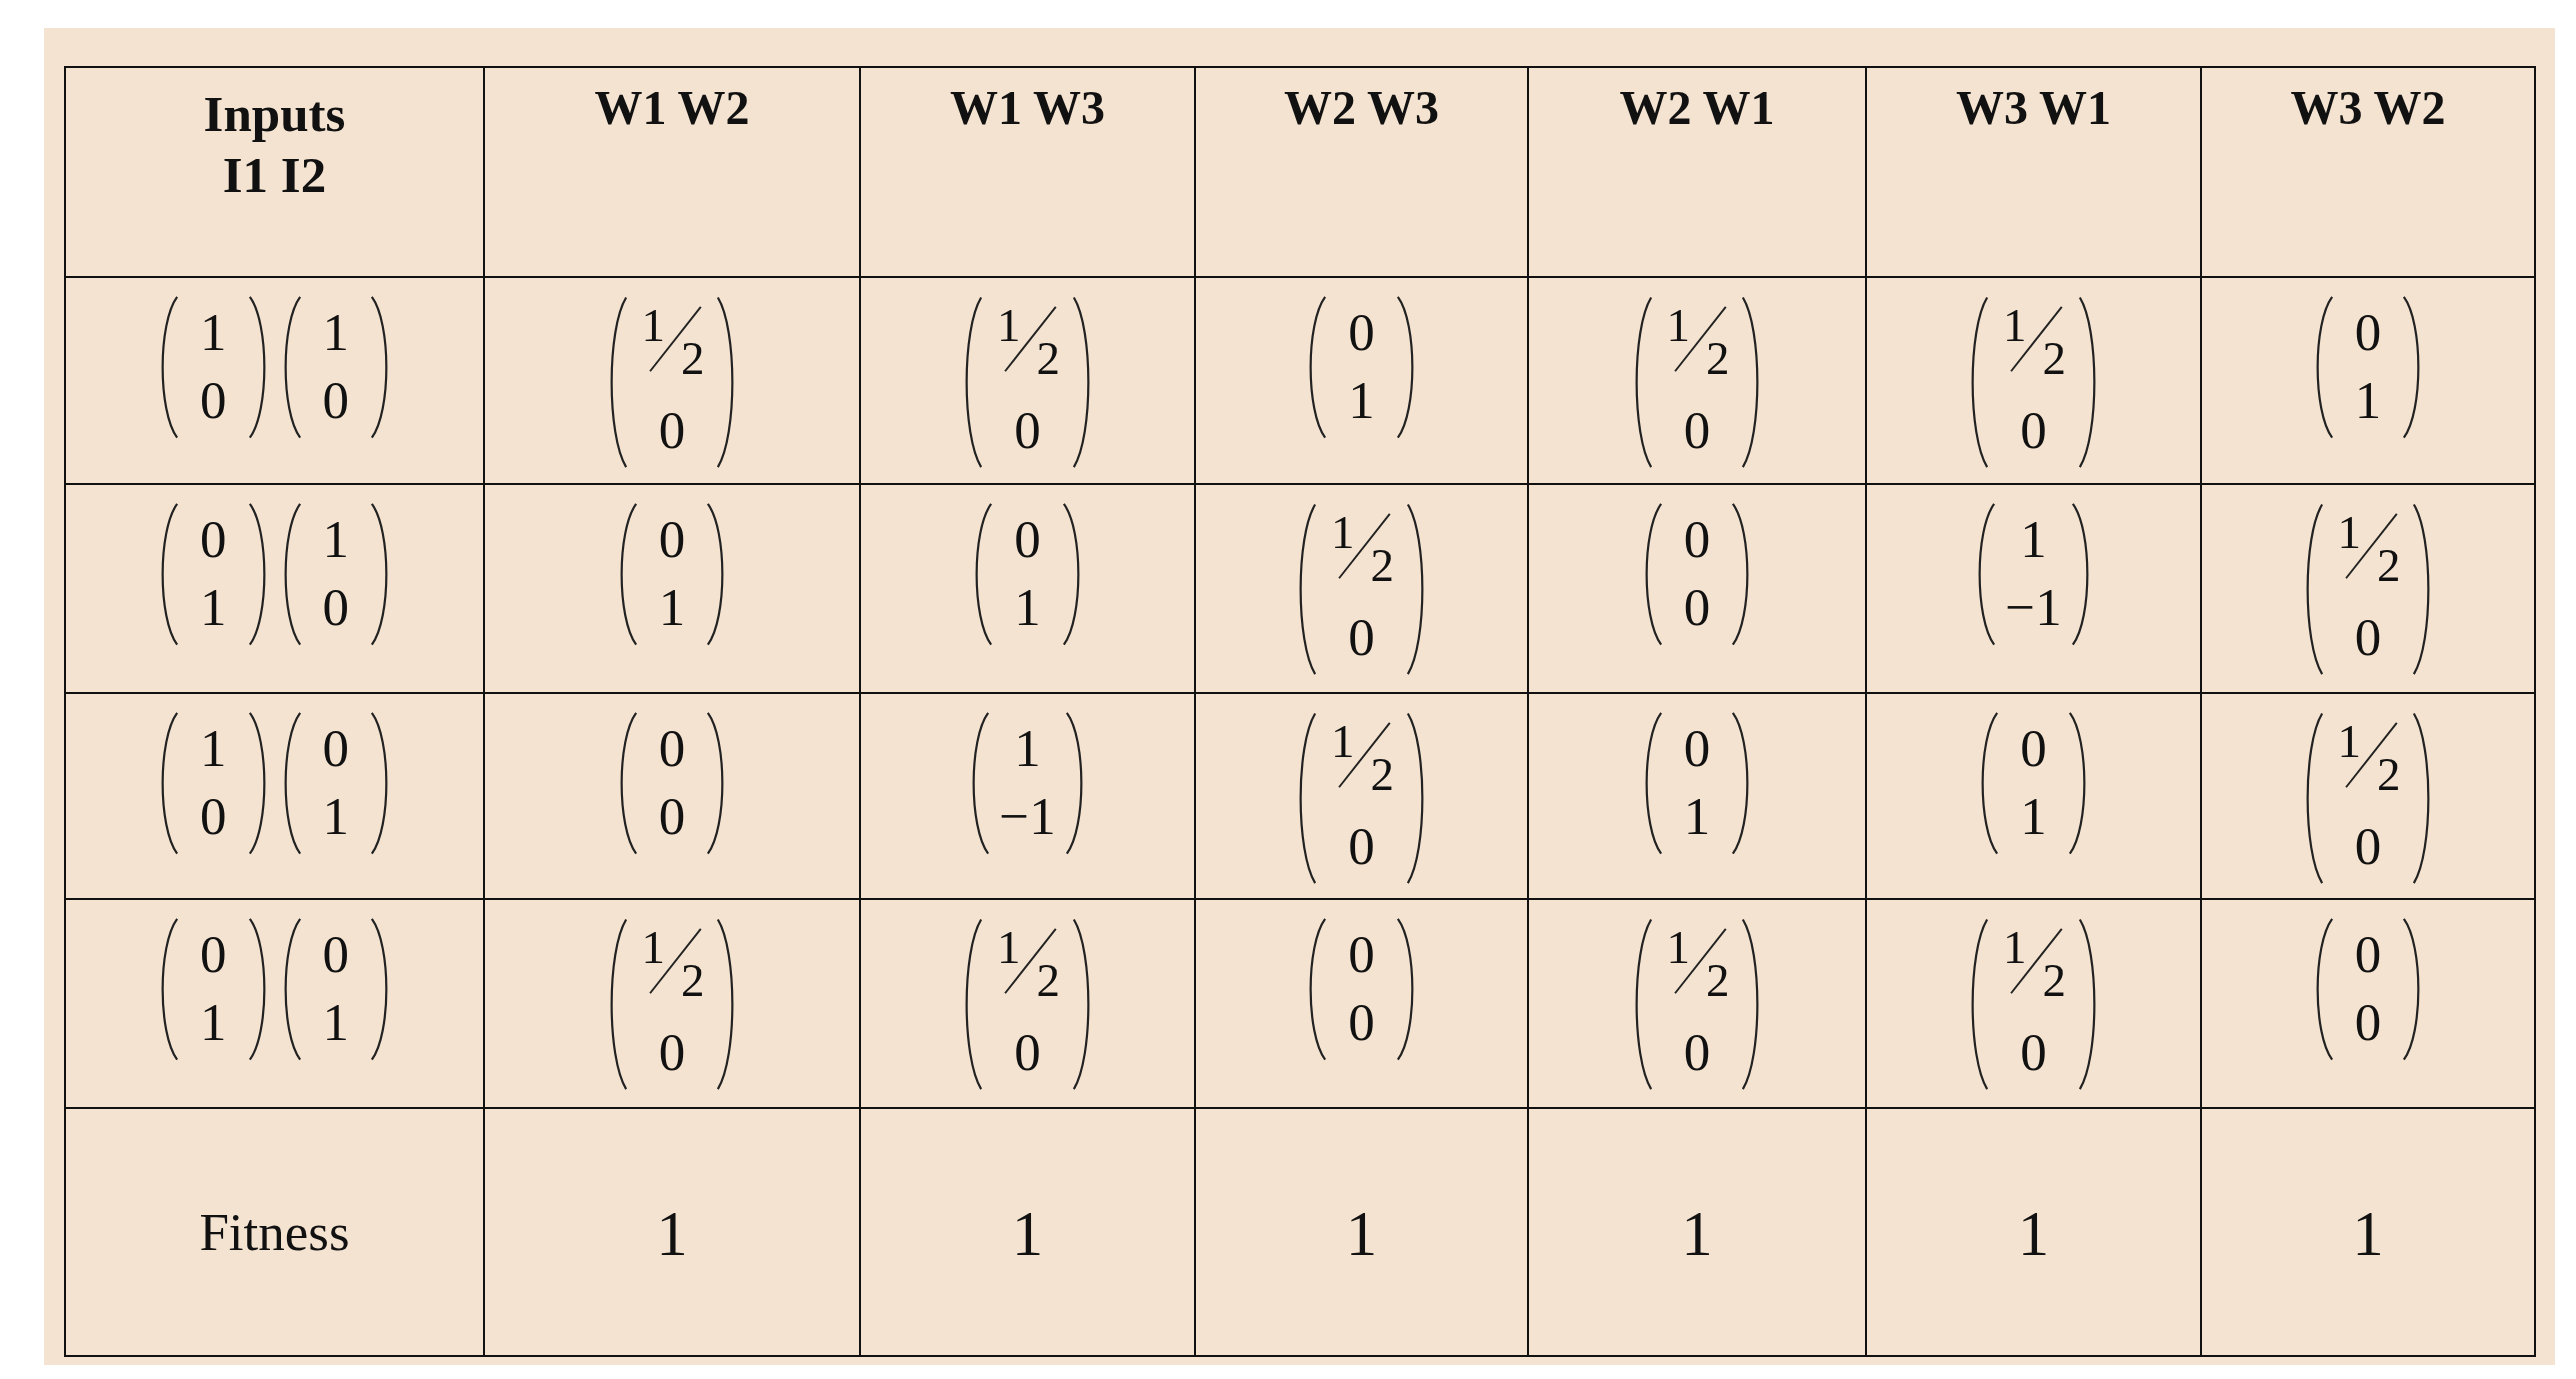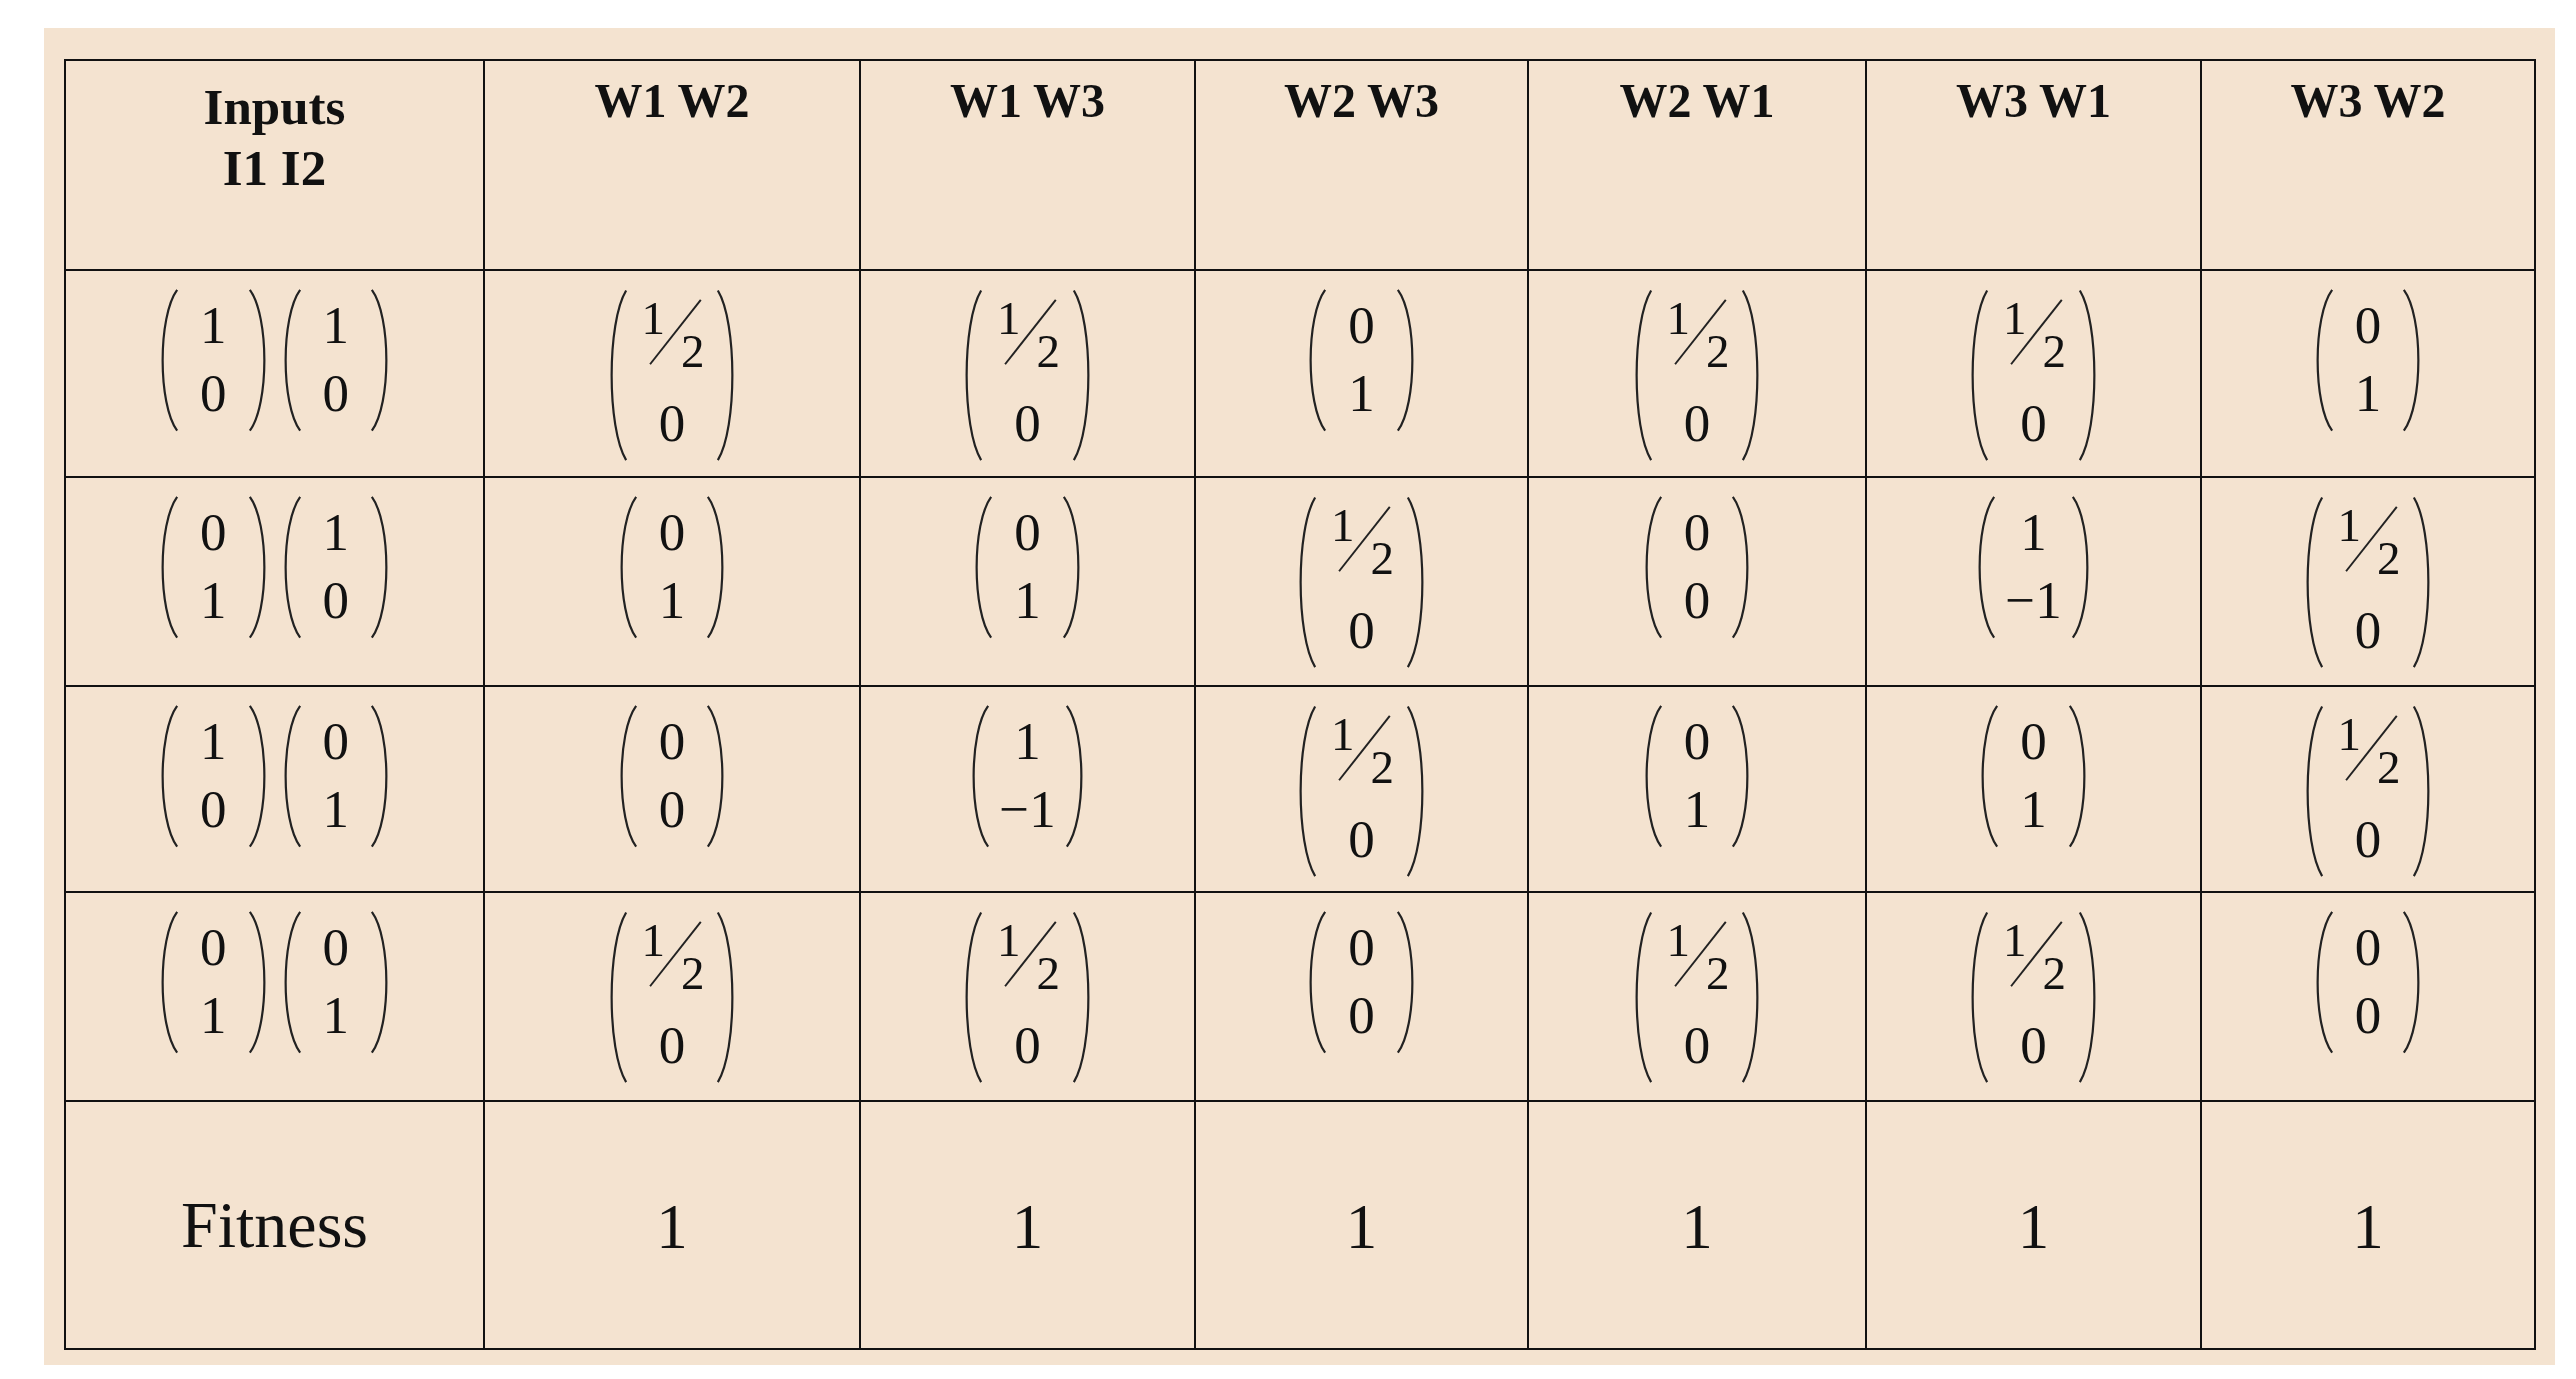--- a/index.html
+++ b/index.html
@@ -1,23 +1,23 @@
 <!DOCTYPE html>
 <html><head>
 <meta charset="utf-8">
 <style>
   html, body { margin: 0; padding: 0; background: #ffffff; }
   body { width: 2576px; height: 1380px; position: relative; overflow: hidden;
          font-family: "Liberation Serif", "DejaVu Serif", serif; color: #111; }
   .panel { position: absolute; left: 44px; top: 28px; width: 2511px; height: 1337px; background: #F4E3D0; }
-  table.grid { position: absolute; left: 64px; top: 59px; border-collapse: collapse; table-layout: fixed; }
+  table.grid { position: absolute; left: 64px; top: 66px; border-collapse: collapse; table-layout: fixed; }
   table.grid td { border: 2.9px solid #111; padding: 0; text-align: center; vertical-align: top; position: relative; }
   .hdr { font-weight: bold; font-size: 48px; line-height: 55px; padding-top: 11.8px !important; }
   .hdr.first { font-size: 51px; line-height: 61px; padding-top: 15.7px !important; }
-  .fit-label { font-size: 66px; vertical-align: middle !important; }
+  .fit-label { font-size: 53px; vertical-align: middle !important; }
   .fit-val { font-size: 63px; vertical-align: middle !important; padding-top: 5.9px !important; }
 
   .vecwrap { display: inline-flex; align-items: stretch; margin-top: 15.7px; }
   .vec { display: inline-flex; align-items: stretch; }
   .paren { width: 29px; position: relative; }
   .paren svg { position: absolute; top: 0; left: 0; width: 100%; height: 100%; }
   .entries { display: flex; flex-direction: column; justify-content: space-between; align-items: center;
              font-size: 53px; line-height: 59px; padding: 9.8px 7.8px; min-width: 49px; }
   .v2 .entries { height: 127px; }
   .v3 .entries { height: 157px; }

